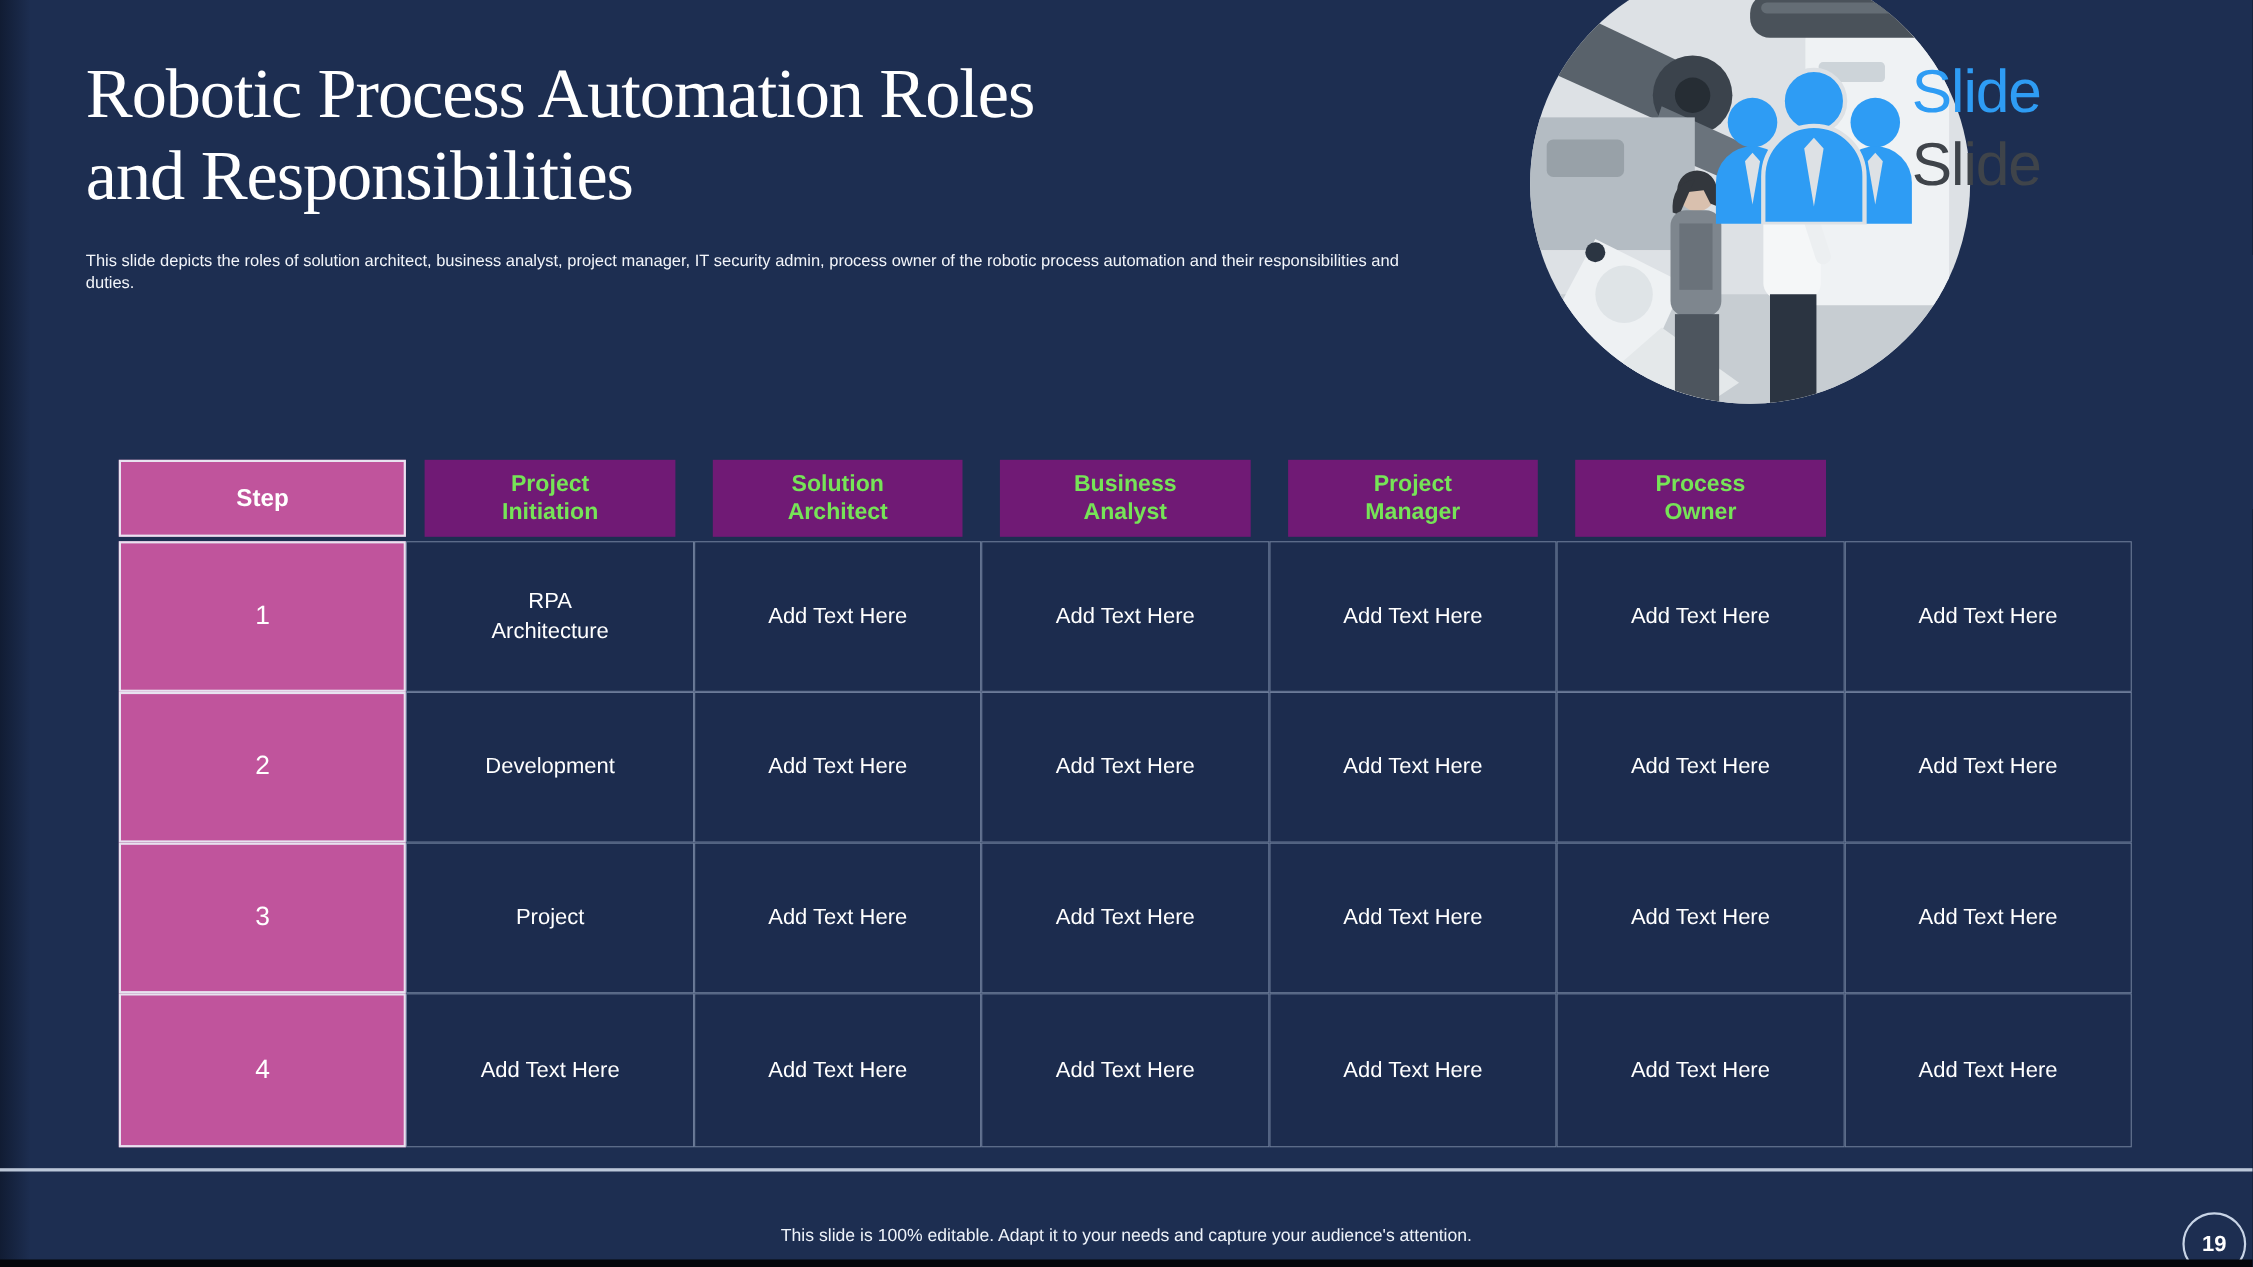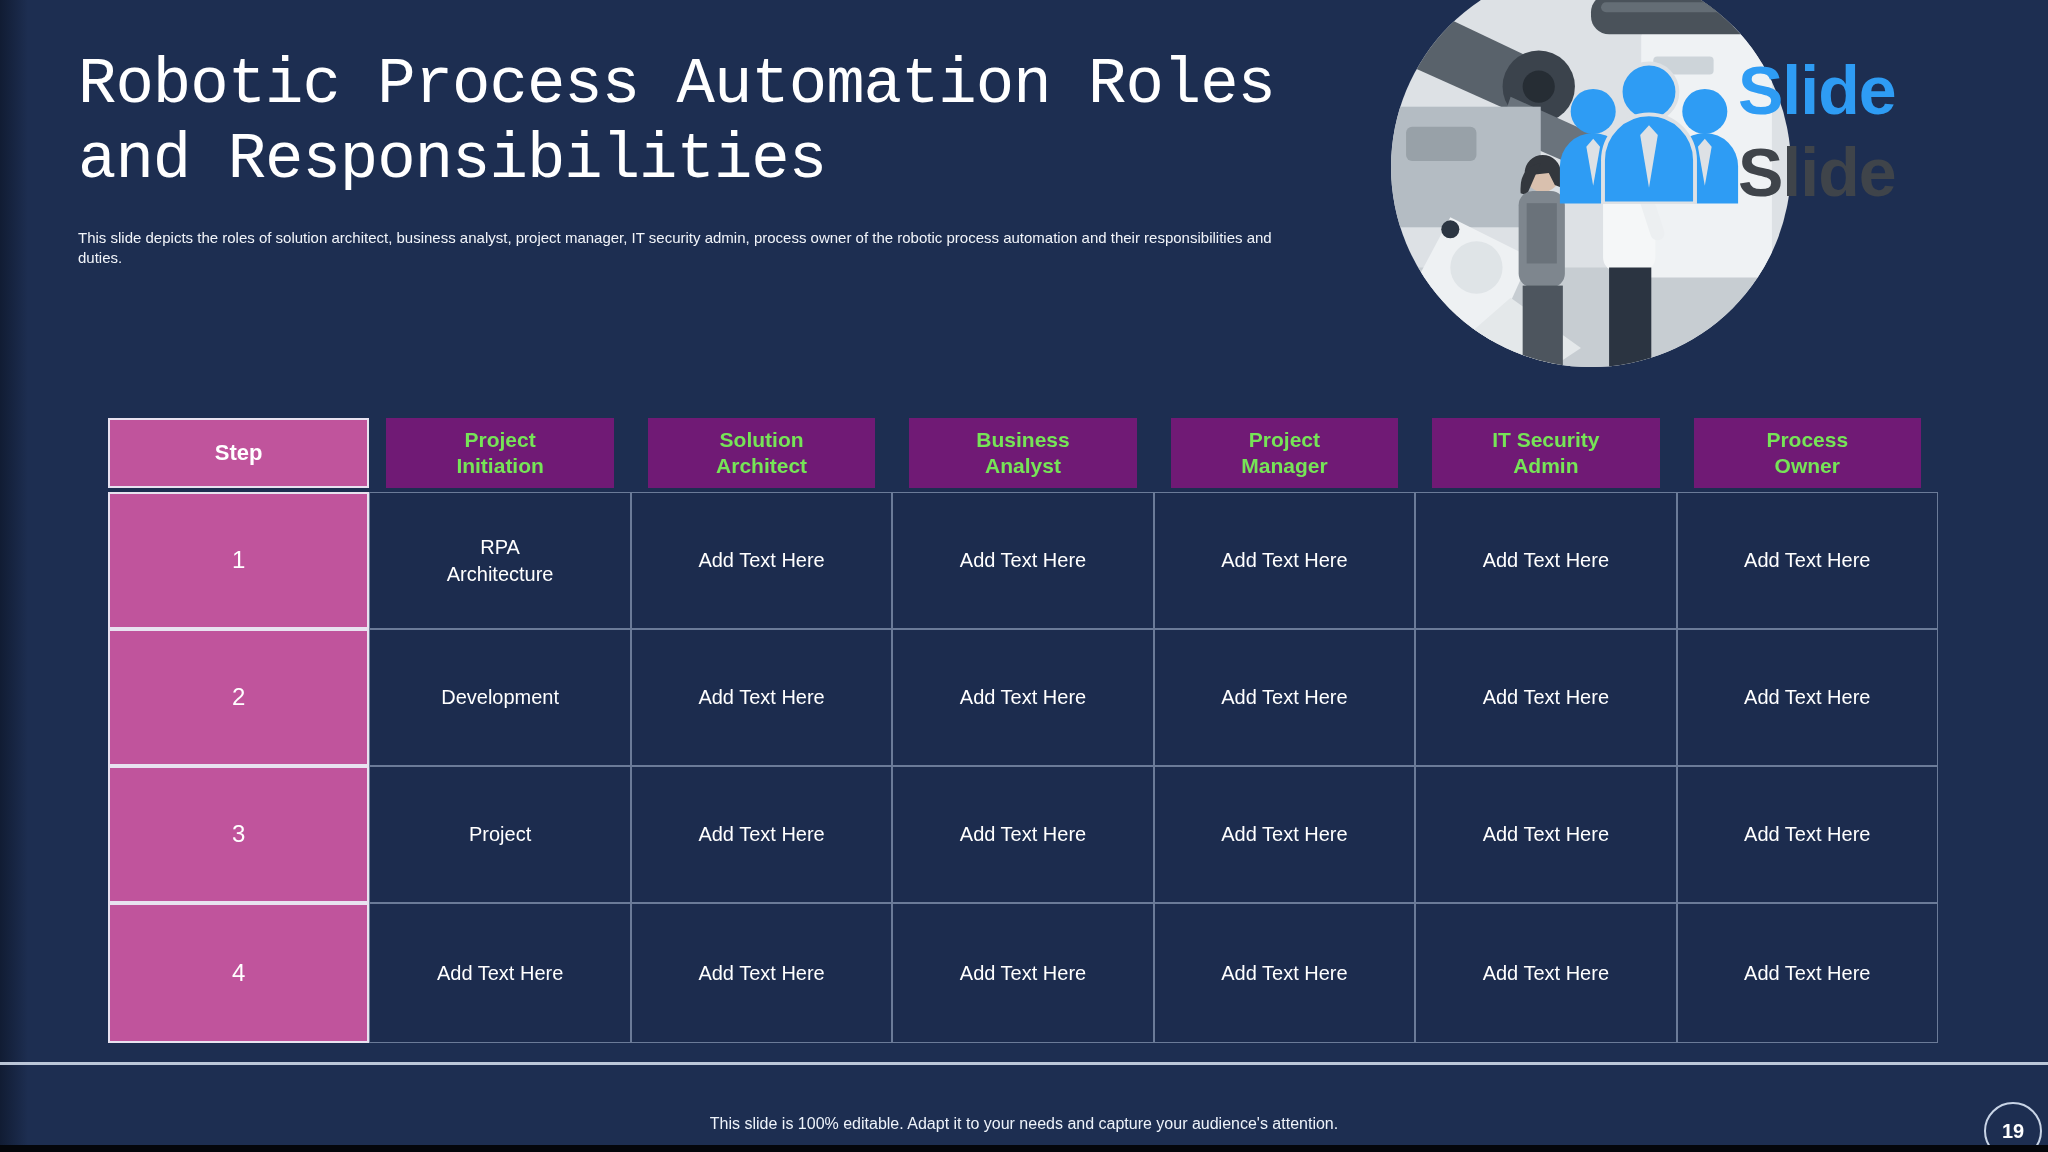--- a/index.html
+++ b/index.html
@@ -12,34 +12,34 @@
     color:#ffffff;
   }
   .left-shade{
     position:absolute;left:0;top:0;width:28px;height:100%;
     background:linear-gradient(90deg, rgba(7,13,27,0.55), rgba(7,13,27,0));
     pointer-events:none;
   }
   
   .title{
     position:absolute;left:78px;top:48px;width:1230px;
-    font-family:Liberation Mono, monospace;
+    font-family:Liberation Serif, serif;
     font-size:64px;font-weight:400;letter-spacing:-1px;line-height:1.17;
     color:#ffffff;
   }
   .subtitle{
     position:absolute;left:78px;top:228px;width:1215px;
     font-size:15px;line-height:1.32;color:#f2f5fa;
   }
   
   .hero{position:absolute;left:1390px;top:-34px;width:402px;height:402px;}
   .logo-people{position:absolute;left:1556px;top:58px;width:186px;height:146px;}
   .logo-text{
     position:absolute;left:1738px;top:50px;
-    font-size:68px;font-weight:bold;line-height:1.2;letter-spacing:-1px;
+    font-size:55px;font-weight:normal;line-height:1.2;letter-spacing:-1px;
   }
   .logo-word1{color:#2e9cf4;}
   .logo-word2{color:#3f444a;}
   
   .tbl{position:absolute;left:108px;top:418px;width:1830px;}
   .hdr-row{display:grid;grid-template-columns:repeat(7,1fr);height:70px;}
   .hdr-box{
     margin:0 17px;background:#701a75;
     display:flex;align-items:center;justify-content:center;text-align:center;
     color:#76e457;font-weight:bold;font-size:21px;line-height:1.25;white-space:pre-line;
@@ -167,22 +167,20 @@
     <div class="hdr-row">
       <div class="hdr-step">Step</div>
       <div class="hdr-box">Project
 Initiation</div>
       <div class="hdr-box">Solution
 Architect</div>
       <div class="hdr-box">Business
 Analyst</div>
       <div class="hdr-box">Project
 Manager</div>
-      <div class="hdr-box">IT Security
-Admin</div>
       <div class="hdr-box">Process
 Owner</div>
     </div>
 
     <div class="body-grid">
 
       <div class="cell step">1</div>
       <div class="cell">RPA
 Architecture</div>
       <div class="cell">Add Text Here</div>

